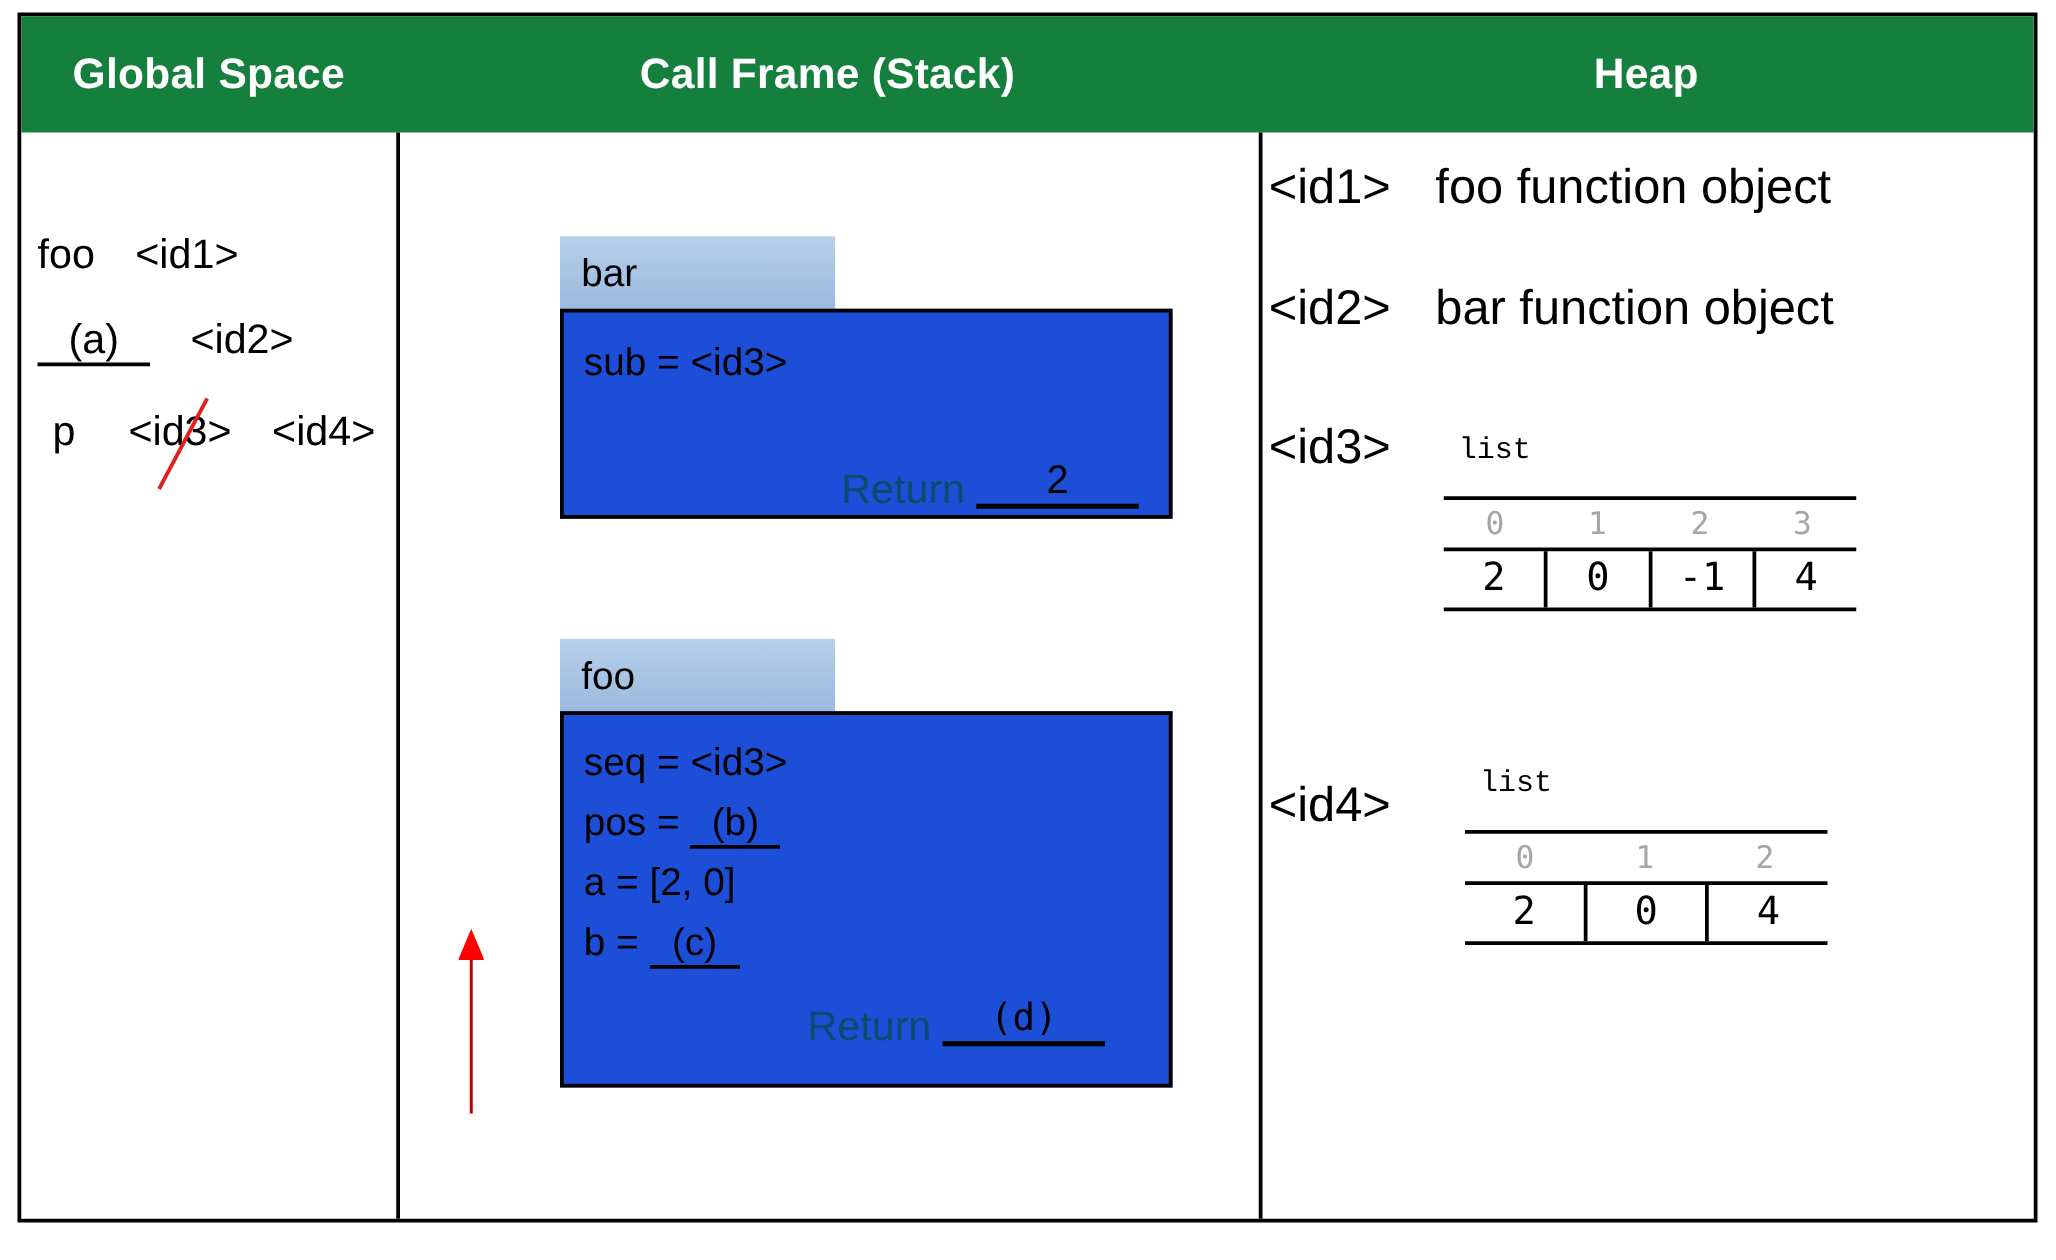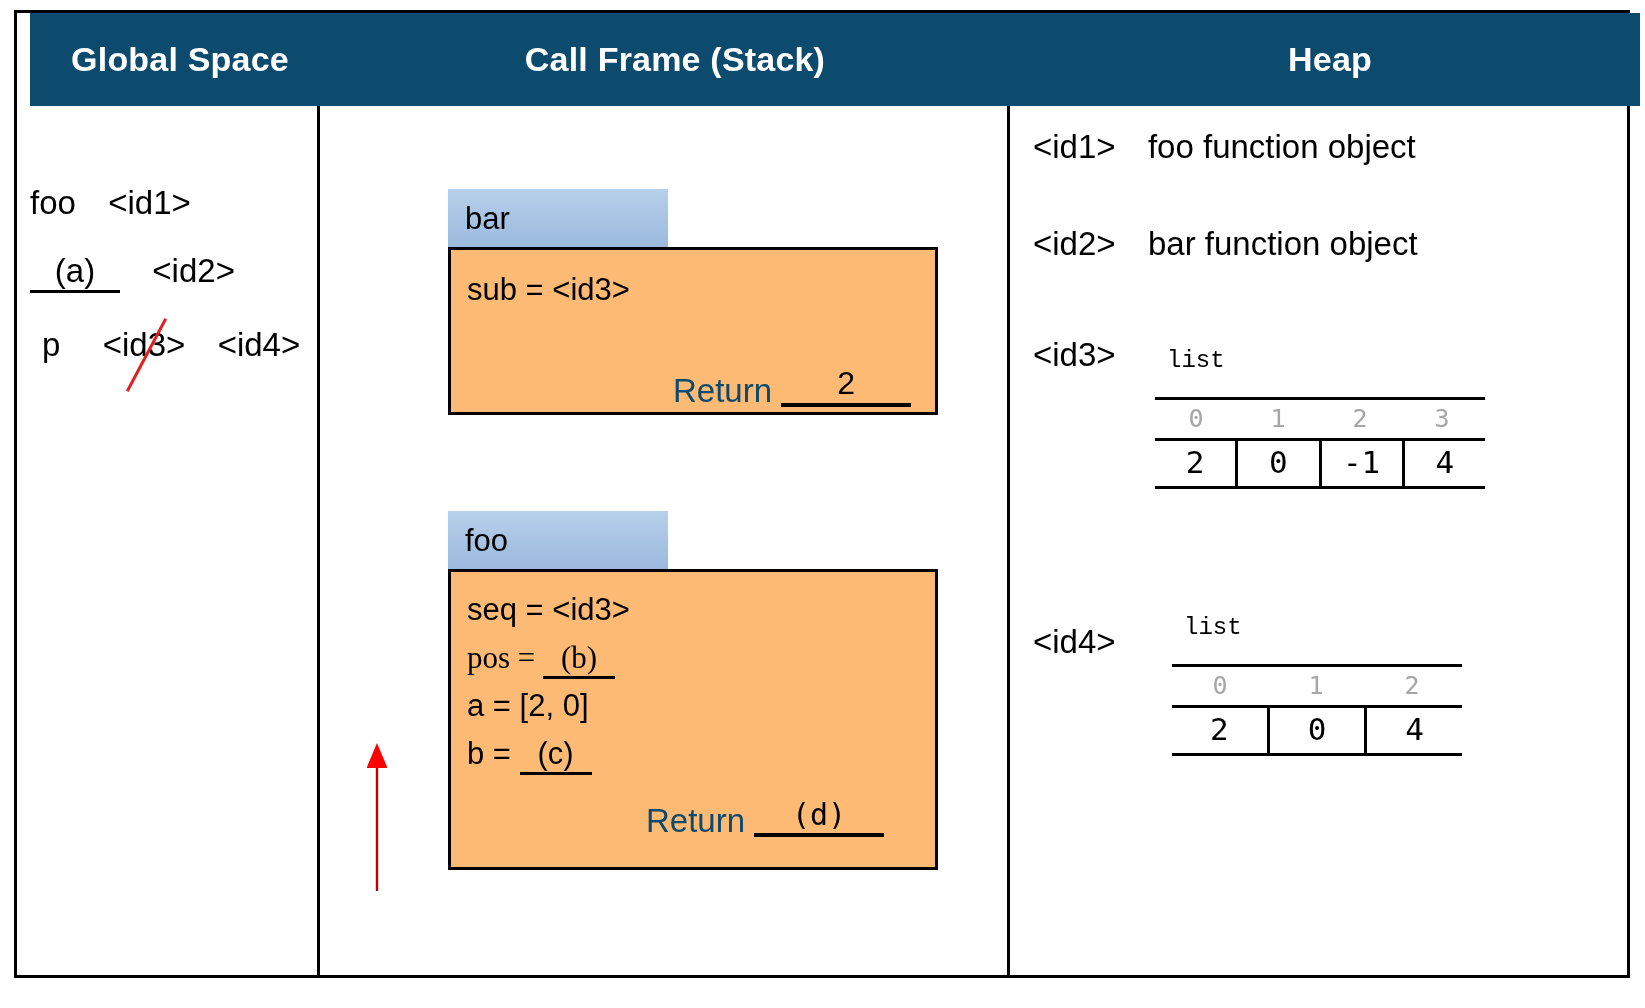--- a/index.html
+++ b/index.html
@@ -27,25 +27,25 @@
     top: 10px;
     width: 1616px;
     height: 968px;
     border: 3px solid #000000;
     box-sizing: border-box;
     background: #ffffff;
   }
   
   .header-band {
     position: absolute;
-    left: 13px;
+    left: 0px;
     top: 0px;
     width: 100%;
     height: 93px;
-    background: #0c4a6e;
+    background: #15803d;
     box-sizing: border-box;
   }
   .header-cell {
     position: absolute;
     top: 0;
     height: 93px;
     display: flex;
     align-items: center;
     justify-content: center;
     color: #ffffff;
@@ -134,21 +134,21 @@
     font-size: 31px;
     padding-left: 17px;
     line-height: 1;
   }
   .frame-body {
     position: absolute;
     left: 0px;
     top: 58px;
     box-sizing: border-box;
     border: 3px solid #000000;
-    background: #fdba74;
+    background: #1d4ed8;
   }
   .frame-var {
     position: absolute;
     left: 16px;
     font-size: 31px;
     white-space: nowrap;
     line-height: 1;
   }
   .blank-inline {
     display: inline-block;
@@ -187,21 +187,21 @@
   
   .frame-bar      { left: 131px; top: 83px; }
   .frame-bar .frame-body { width: 490px; height: 168px; }
   .frame-bar .v1  { top: 24px; }
   .frame-bar .return-row { left: 225px; top: 178px; }
 
   
   .frame-foo      { left: 131px; top: 405px; }
   .frame-foo .frame-body { width: 490px; height: 301px; }
   .frame-foo .v1  { top: 22px; }
-  .frame-foo .v2  { top: 70px; font-family: Liberation Serif, serif; }
+  .frame-foo .v2  { top: 70px; }
   .frame-foo .v3  { top: 118px; }
   .frame-foo .v4  { top: 166px; }
   .frame-foo .return-row { left: 198px; top: 288px; }
 
   
   .up-arrow {
     position: absolute;
     left: 50px;
     top: 635px;
     width: 20px;
@@ -211,22 +211,22 @@
   
   .heap-col {
     position: absolute;
     left: 990px;
     top: 93px;
     width: 620px;
     height: 869px;
   }
   .heap-line {
     position: absolute;
-    left: 26px;
-    font-size: 33px;
+    left: 8px;
+    font-size: 39px;
     white-space: nowrap;
     line-height: 1;
   }
   .hl-1 { top: 24px; }
   .hl-2 { top: 121px; }
   .hl-3 { top: 232px; }
   .hl-4 { top: 519px; }
 
   .list-obj { position: absolute; }
   .list-obj .list-title {

